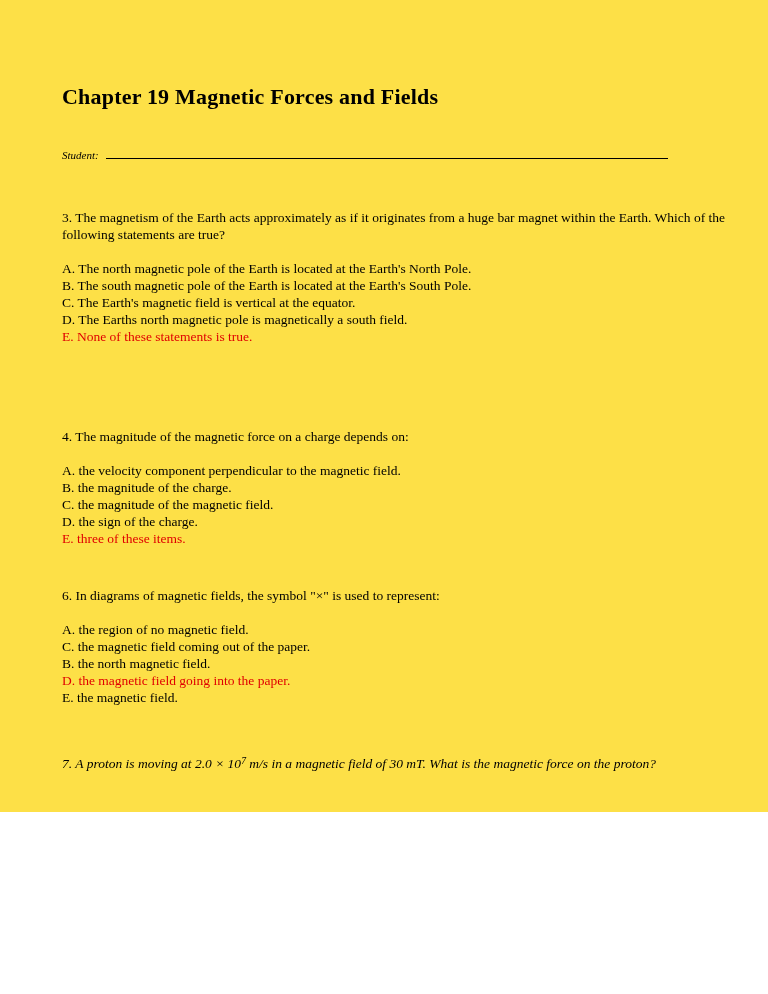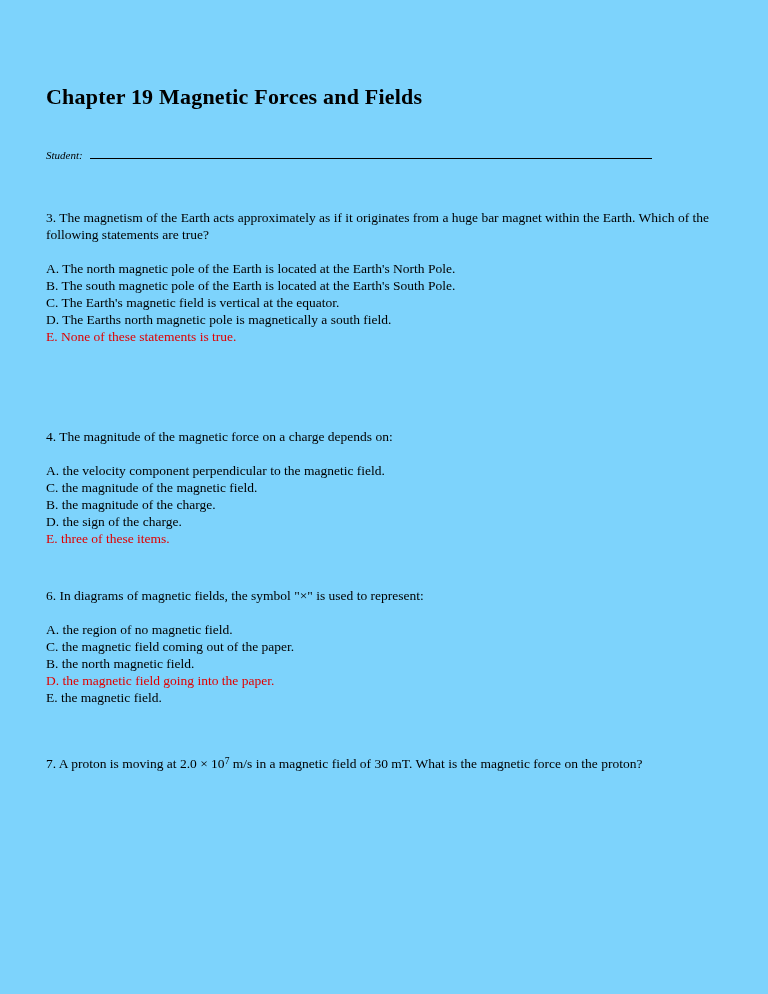--- a/index.html
+++ b/index.html
@@ -6,23 +6,23 @@
   html, body { background: #ffffff; }
   body {
     width: 768px;
     height: 994px;
     font-family: "Liberation Serif", "DejaVu Serif", serif;
     color: #000;
     overflow: hidden;
   }
   .page {
     width: 768px;
-    height: 994px;
-    padding: 84px 42px 0 46px;
-    background: #7dd3fc;
+    height: 812px;
+    padding: 84px 42px 0 62px;
+    background: #fde047;
   }
   h1.doc-title {
     font-size: 22px;
     font-weight: bold;
     letter-spacing: 0.2px;
     margin-bottom: 38px;
   }
   .student-line {
     font-size: 11px;
     font-style: italic;
@@ -37,21 +37,21 @@
     vertical-align: baseline;
   }
   .question {
     font-size: 13.5px;
     line-height: 17px;
   }
   .question .stem { margin-bottom: 17px; }
   .q3 { margin-top: 48px; }
   .q4 { margin-top: 83px; }
   .q6 { margin-top: 40px; }
-  .q7 { margin-top: 49px; }
+  .q7 { margin-top: 49px; font-style: italic; }
   .option { }
   .red { color: var(--answer-red, #e00000); }
   sup {
     font-size: 9.5px;
     line-height: 0;
     vertical-align: 4.5px;
   }
 </style>
 </head>
 <body>
@@ -73,22 +73,22 @@
       <p class="option">C. The Earth's magnetic field is vertical at the equator.</p>
       <p class="option">D. The Earths north magnetic pole is magnetically a south field.</p>
       <p class="option red">E. None of these statements is true.</p>
     </div>
   </section>
 
   <section class="question q4">
     <p class="stem">4. The magnitude of the magnetic force on a charge depends on:</p>
     <div class="options">
       <p class="option">A. the velocity component perpendicular to the magnetic field.</p>
+      <p class="option">B. the magnitude of the charge.</p>
       <p class="option">C. the magnitude of the magnetic field.</p>
-      <p class="option">B. the magnitude of the charge.</p>
       <p class="option">D. the sign of the charge.</p>
       <p class="option red">E. three of these items.</p>
     </div>
   </section>
 
   <section class="question q6">
     <p class="stem">6. In diagrams of magnetic fields, the symbol "×" is used to represent:</p>
     <div class="options">
       <p class="option">A. the region of no magnetic field.</p>
       <p class="option">C. the magnetic field coming out of the paper.</p>

